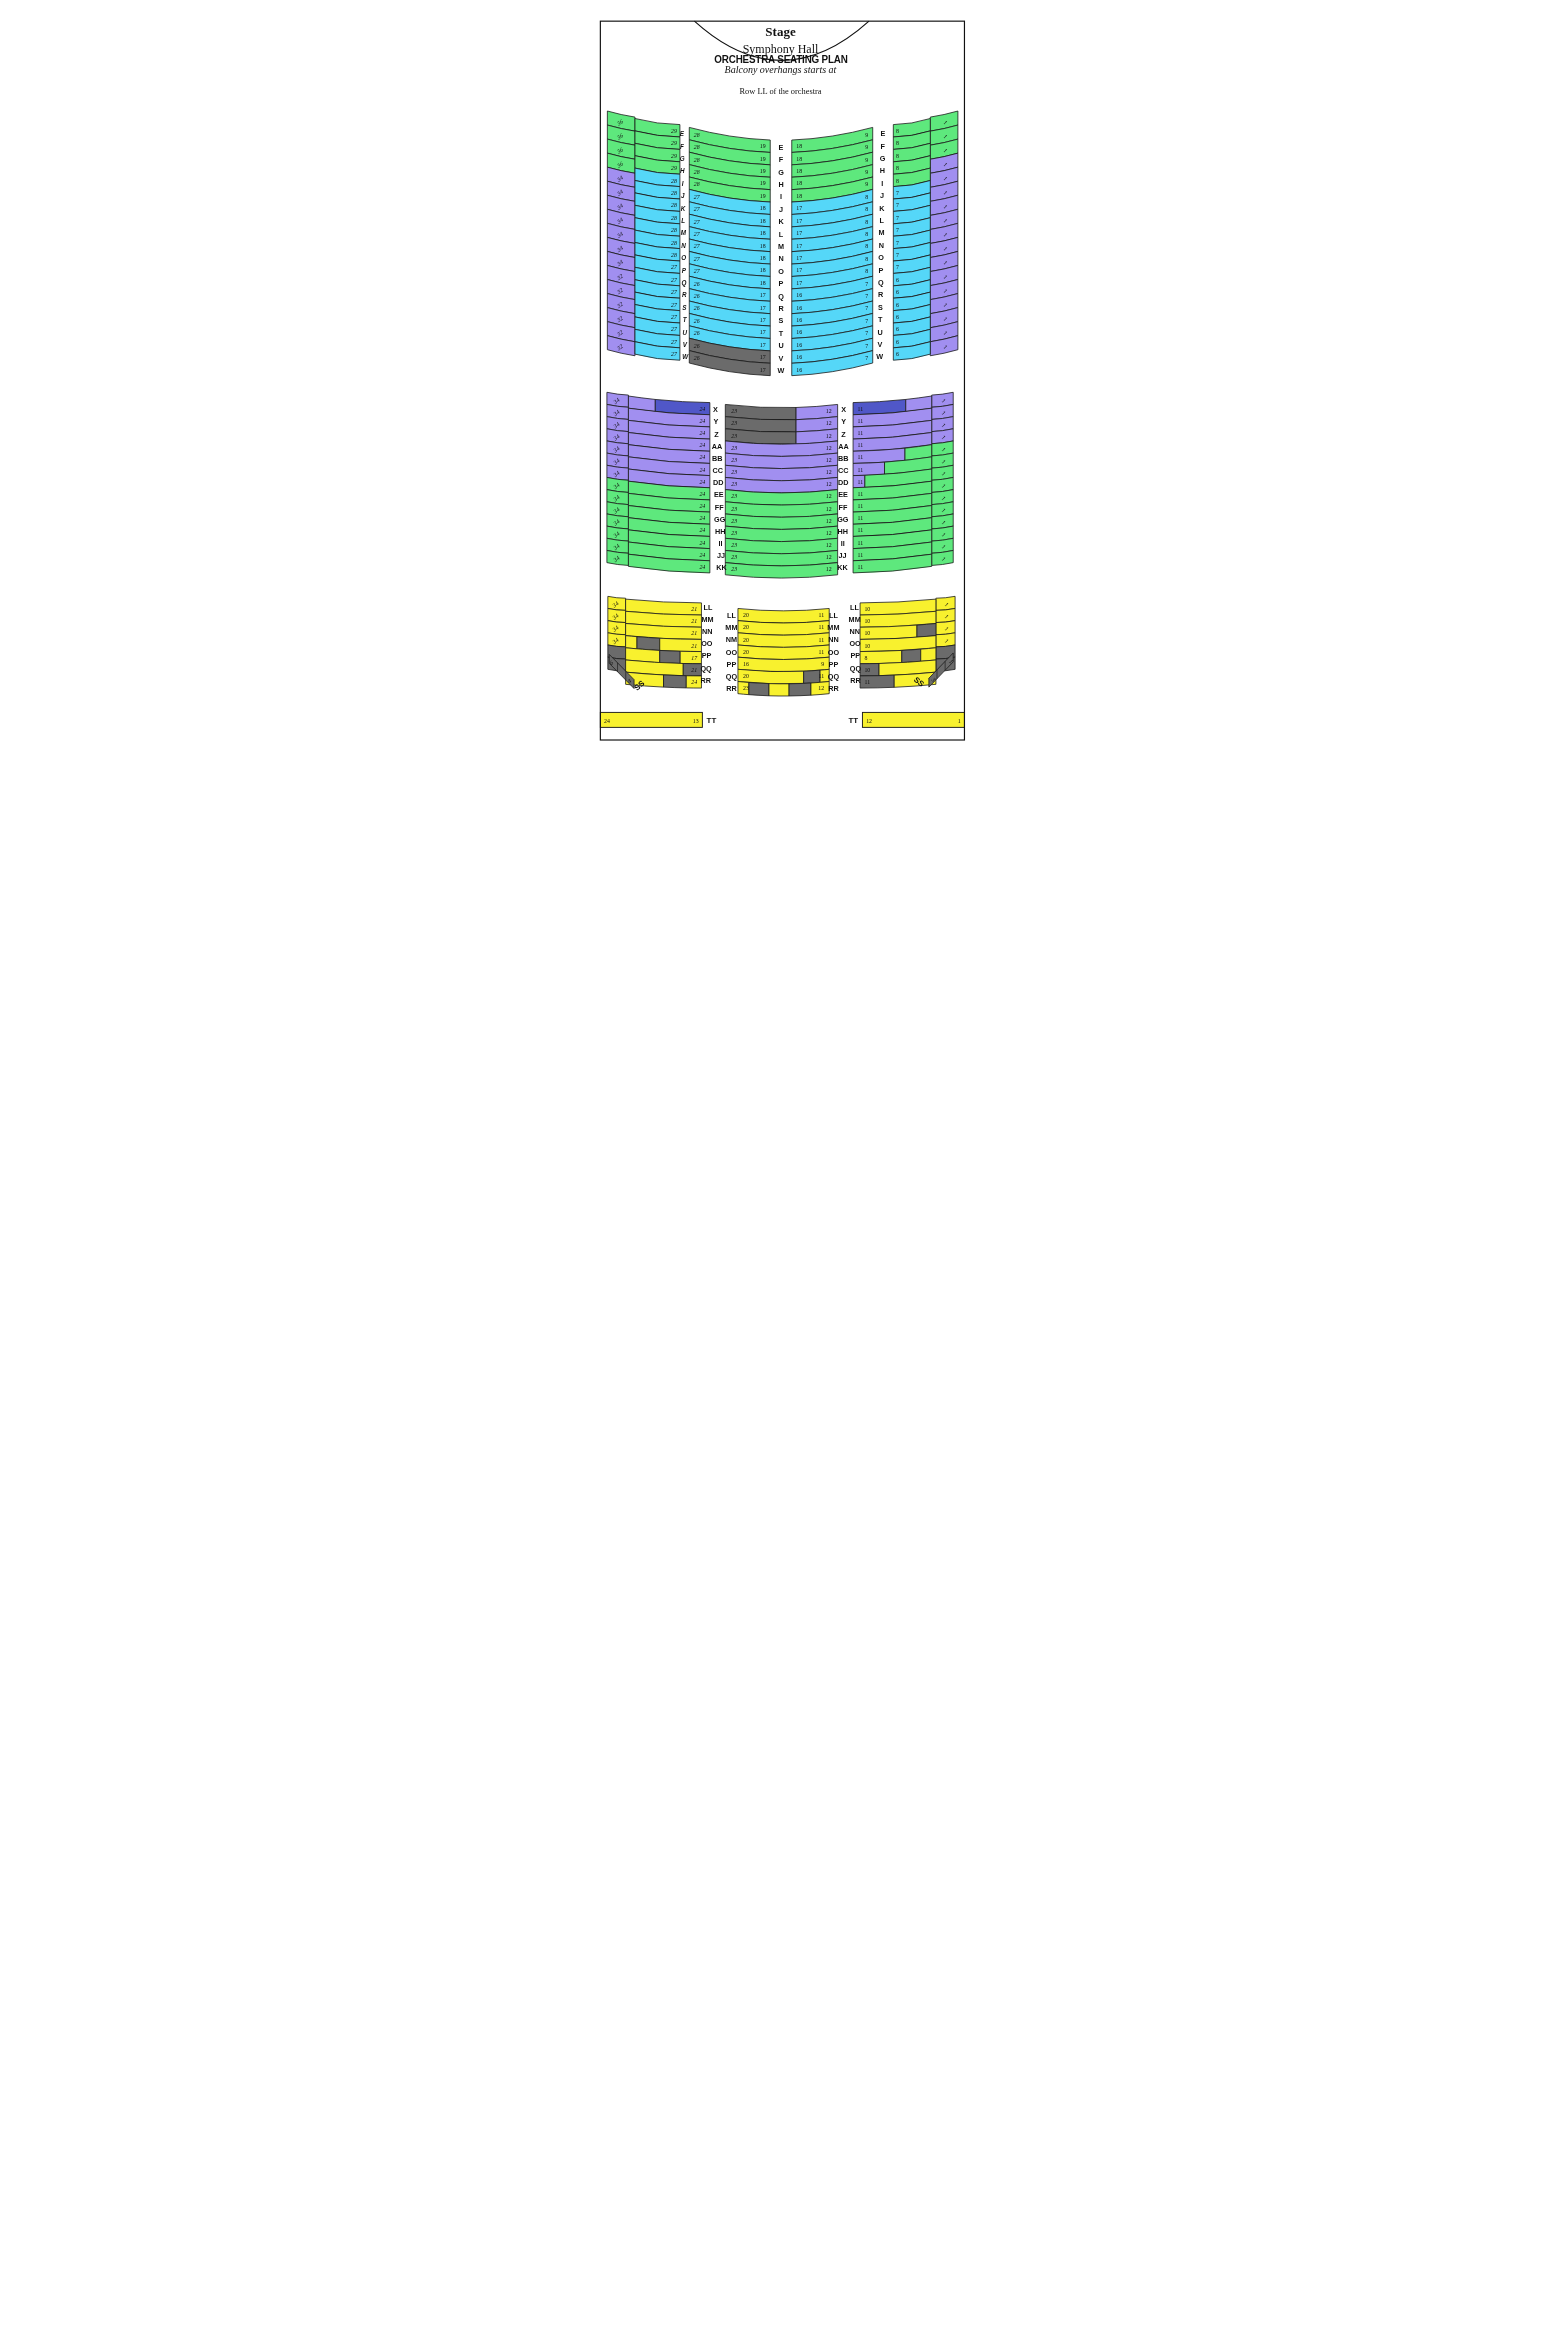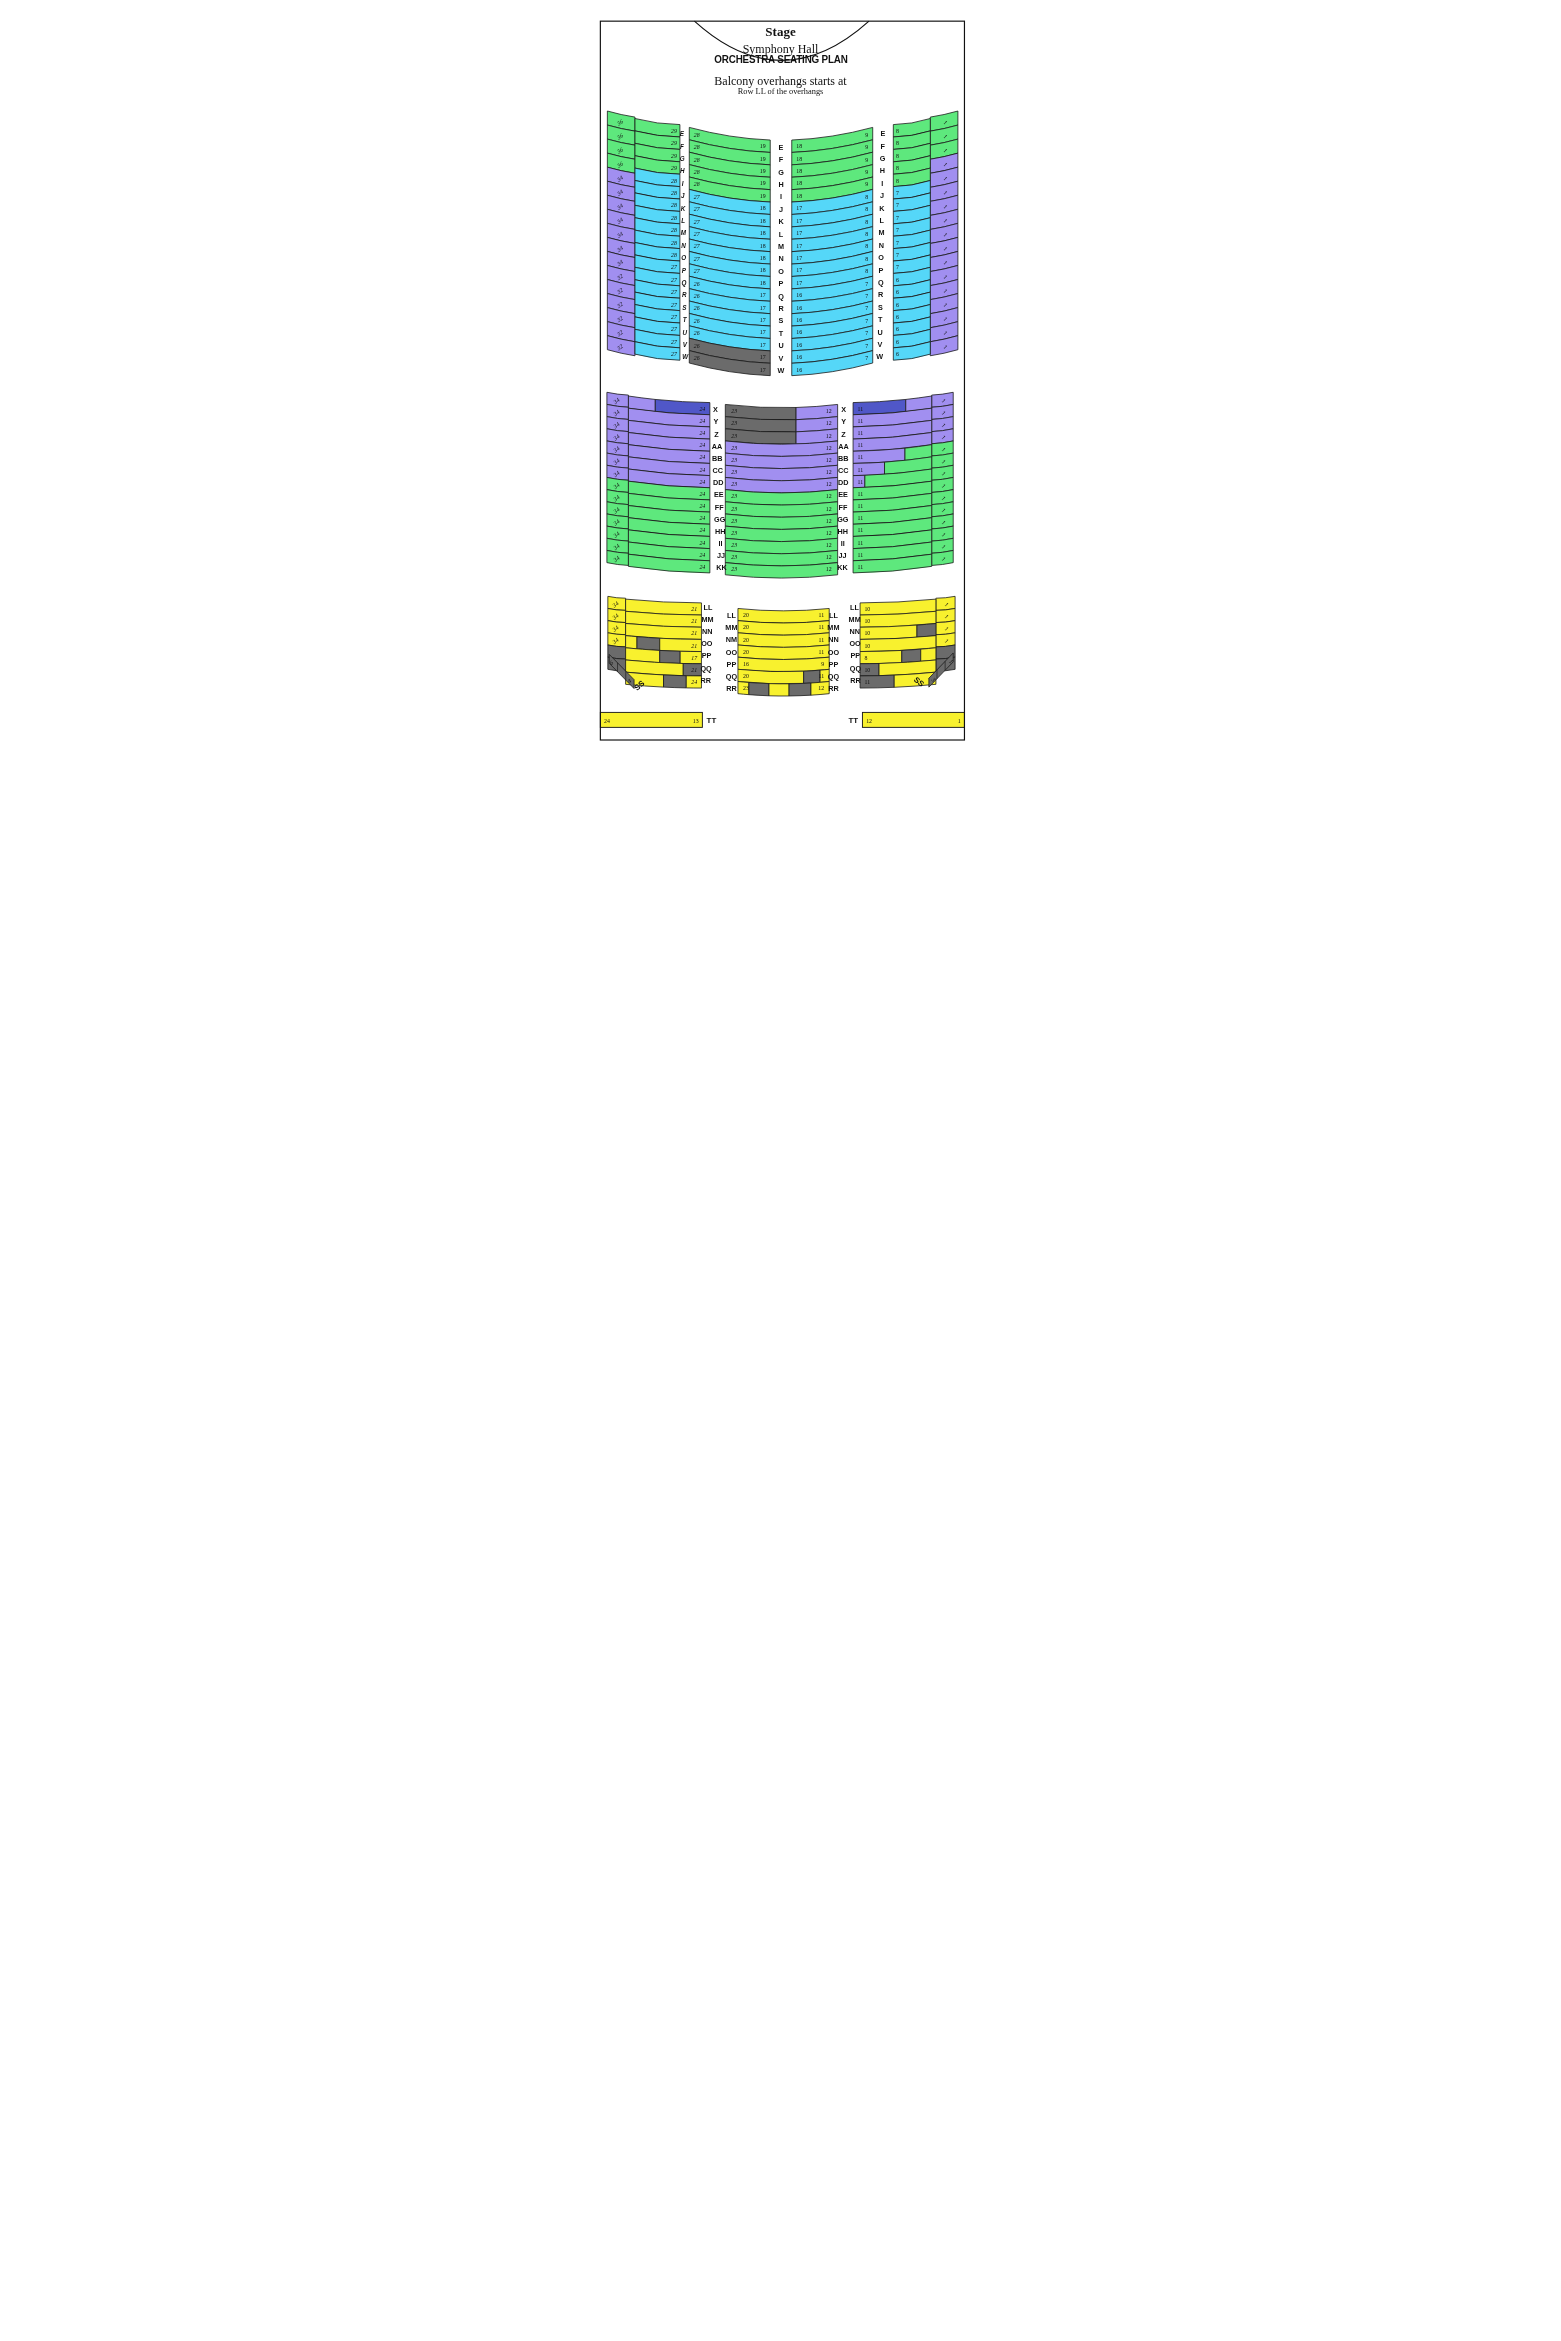--- a/index.html
+++ b/index.html
@@ -3,21 +3,21 @@
 <meta charset="utf-8">
 <style>
   html,body{margin:0;padding:0;background:#fff;}
   .page{position:relative;width:468px;height:749px;margin:0 auto;background:#fff;
         font-family:"Liberation Sans",sans-serif;}
   .hdr{position:absolute;left:0;right:0;text-align:center;color:#111;white-space:nowrap;}
   .stage-label{top:24px;font-family:"Liberation Serif",serif;font-weight:bold;font-size:13px;}
   .hall-name{top:42px;font-family:"Liberation Serif",serif;font-size:12px;}
   .main-heading{top:53px;font-family:"Liberation Sans",sans-serif;font-weight:bold;font-size:11.2px;
                 transform:scaleX(0.88);letter-spacing:-0.2px;}
-  .note1{top:74px;font-family:"Liberation Serif",serif;font-size:12px;}
+  .note1{top:64px;font-family:"Liberation Serif",serif;font-size:10px;font-style:italic;}
   .note2{top:87px;font-family:"Liberation Serif",serif;font-size:8.4px;}
   svg#seatmap{position:absolute;left:0;top:0;}
   .num{font-family:"Liberation Serif",serif;font-size:12.5px;fill:#111;}
   .num.it{font-style:italic;}
   .rletter{font-family:"Liberation Sans",sans-serif;font-weight:bold;font-size:15.5px;fill:#111;}
   .rletter.it{font-style:italic;font-size:13.5px;}
   .wnum{font-family:"Liberation Serif",serif;font-style:italic;font-size:12.5px;fill:#111;}
   .ttlabel,.sslabel{font-family:"Liberation Sans",sans-serif;font-weight:bold;font-size:17px;fill:#111;}
 </style>
 </head>
@@ -723,15 +723,15 @@
         <text x="884" y="1543.76" text-anchor="end" class="num">1</text>
         <text x="665" y="1545.04" text-anchor="end" class="ttlabel">TT</text>
       </g>
       <path d="M315,45 Q501,213 688,45" fill="none" stroke="#111" stroke-width="2.5"></path>
       <rect x="114" y="45" width="778" height="1536" fill="none" stroke="#111" stroke-width="2.5"></rect>
     </svg>
   <div class="hdr stage-label">Stage</div>
   <div class="hdr hall-name">Symphony Hall</div>
   <div class="hdr main-heading">ORCHESTRA SEATING PLAN</div>
   <div class="hdr note1">Balcony overhangs starts at</div>
-  <div class="hdr note2">Row LL of the overhangs</div>
+  <div class="hdr note2">Row LL of the orchestra</div>
 </div>
 
 
 </body></html>

